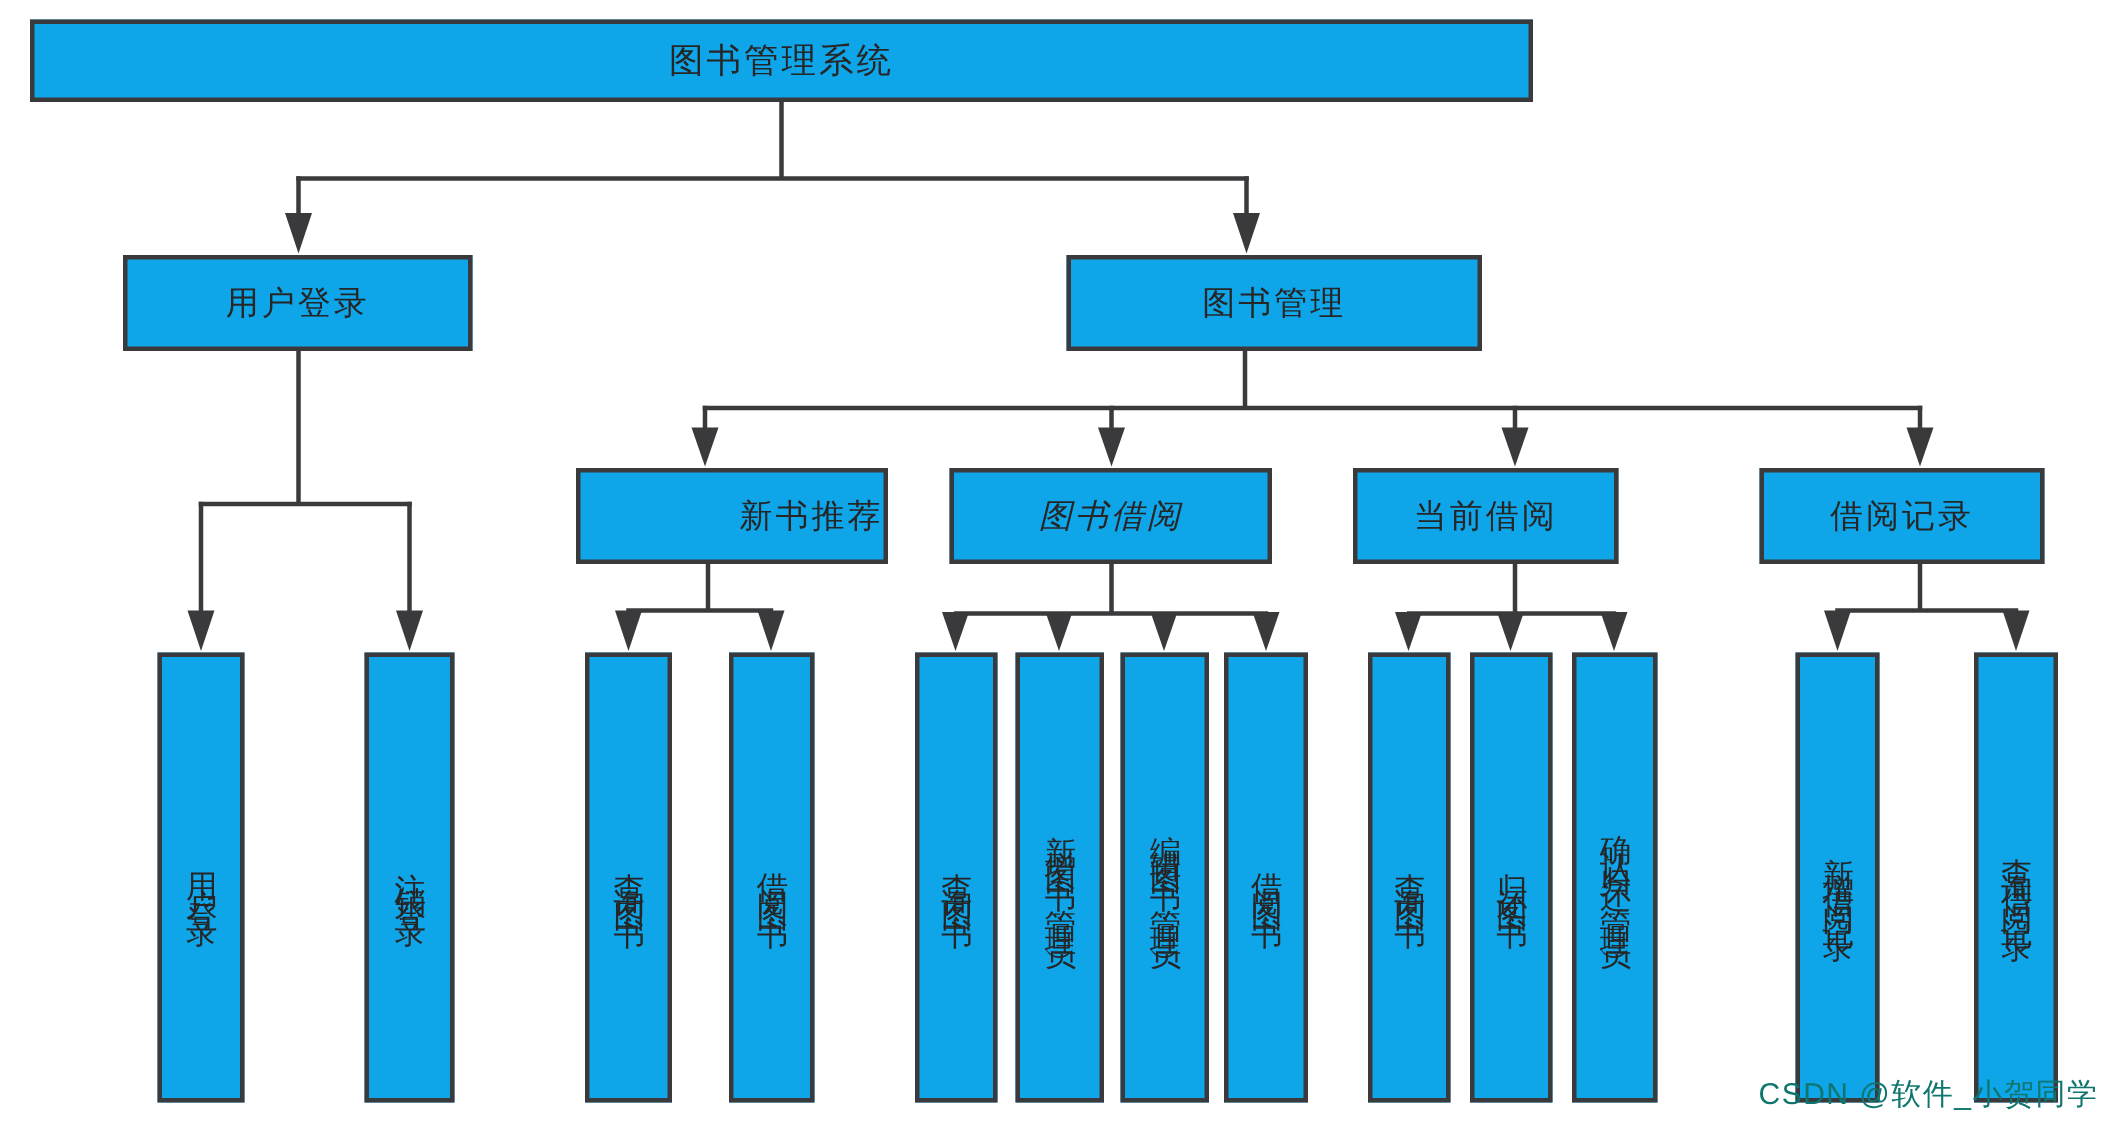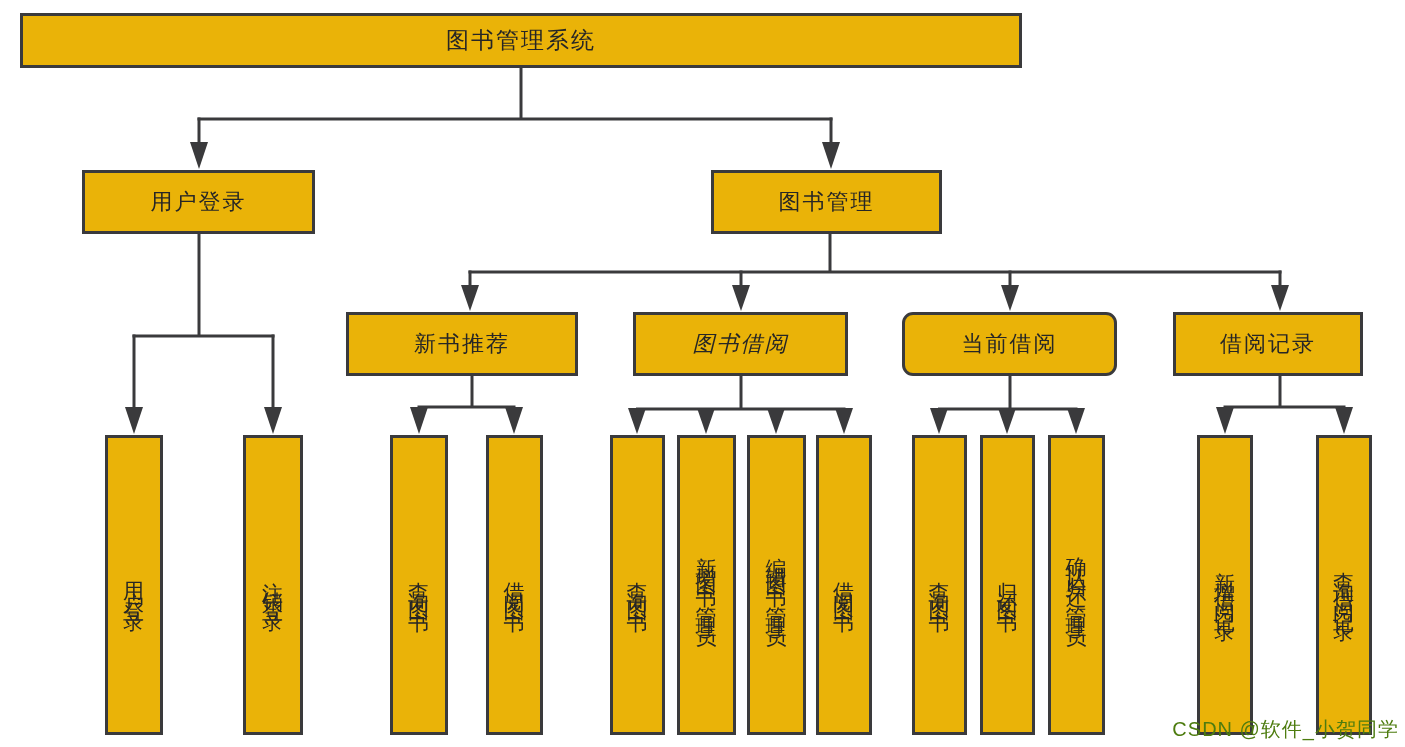--- a/index.html
+++ b/index.html
@@ -2,36 +2,36 @@
 <html><head>
 <meta charset="utf-8">
 <style>
   html,body { margin:0; padding:0; background:#ffffff; }
   .canvas {
     position:relative; width:1405px; height:747px; background:#ffffff;
     font-family:"Liberation Sans","DejaVu Sans",sans-serif; color:#262626;
     overflow:hidden;
   }
   .node {
-    position:absolute; border:3px solid #3a3a3c; background:#eab308;
+    position:absolute; border:3px solid #3a3a3c; background:#0ea5e9;
     display:flex; align-items:center; justify-content:center; box-sizing:border-box;
   }
   .node.h span { font-size:22px; letter-spacing:2px; white-space:nowrap; }
   .node.root span { font-size:23px; }
   .node.v { top:435px; height:300px; }
   .node.v span {
     writing-mode:vertical-rl; text-orientation:mixed;
     font-size:21px; line-height:1; letter-spacing:10px;
   }
   svg.connectors { position:absolute; left:0; top:0; width:1405px; height:747px; }
   svg.connectors line { stroke:#3a3a3c; stroke-width:3; }
   svg.connectors polygon { fill:#3a3a3c; }
   .watermark {
     position:absolute; right:6px; bottom:4px; font-size:20px;
-    color:#4d7c0f; letter-spacing:1px; z-index:5; white-space:nowrap;
+    color:#0f766e; letter-spacing:1px; z-index:5; white-space:nowrap;
   }
 </style>
 </head>
 <body>
 
 <div class="canvas">
 
   <svg class="connectors" viewBox="0 0 1405 747">
 
     <g>
@@ -97,31 +97,31 @@
     </g>
   </svg>
 
   <div class="node h root" style="left:20px; top:13px; width:1002px; height:55px;">
     <span>图书管理系统</span>
   </div>
 
   <div class="node h" style="left:82px; top:170px; width:233px; height:64px;">
     <span>用户登录</span>
   </div>
-  <div class="node h" style="left:711px; top:170px; width:231px; height:64px;">
+  <div class="node h" style="left:711px; top:170px; width:277px; height:64px;">
     <span>图书管理</span>
   </div>
 
-  <div class="node h" style="left:346px; top:312px; width:232px; height:64px;">
+  <div class="node h" style="left:384px; top:312px; width:208px; height:64px;justify-content:flex-end;">
     <span>新书推荐</span>
   </div>
   <div class="node h" style="left:633px; top:312px; width:215px; height:64px;font-style:italic;">
     <span>图书借阅</span>
   </div>
-  <div class="node h" style="left:902px; top:312px; width:215px; height:64px;border-radius:11px;">
+  <div class="node h" style="left:902px; top:312px; width:177px; height:64px;">
     <span>当前借阅</span>
   </div>
   <div class="node h" style="left:1173px; top:312px; width:190px; height:64px;">
     <span>借阅记录</span>
   </div>
 
   <div class="node v" style="left:105px; width:58px;">
     <span>用户登录</span>
   </div>
   <div class="node v" style="left:243px; width:60px;">

